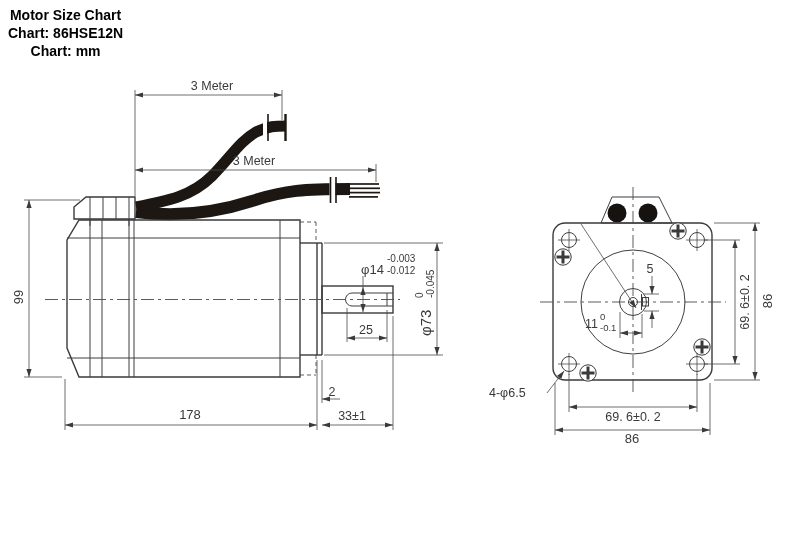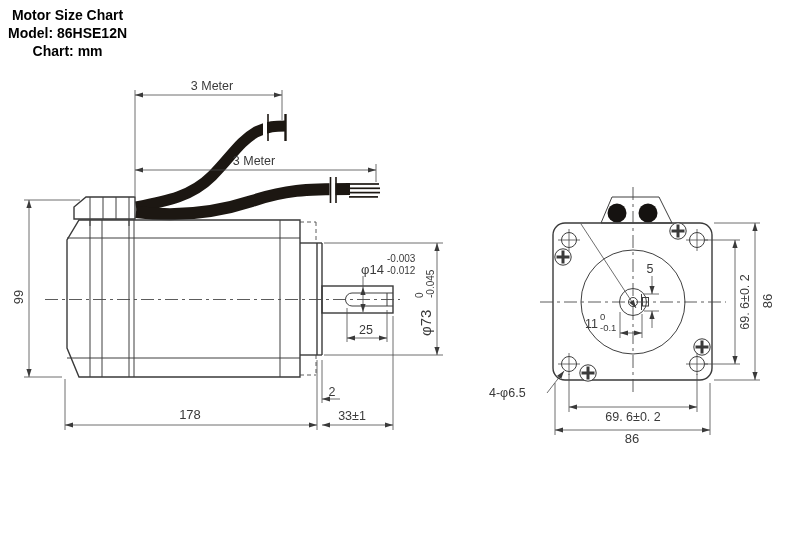--- a/index.html
+++ b/index.html
@@ -20,21 +20,21 @@
   .t13{font-size:13px;}
   .t15{font-size:15px;}
   .t10{font-size:10px;}
   .t9{font-size:9.5px;}
 </style>
 </head>
 <body>
 
 <div class="header">
   <div>Motor Size Chart</div>
-  <div>Model: 86HSE12N</div>
+  <div>Chart: 86HSE12N</div>
   <div>Chart: mm</div>
 </div>
 
 <svg width="798" height="537" viewBox="0 0 798 537">
   <defs>
     <marker id="arr" markerWidth="9" markerHeight="7" refX="8" refY="3.5" orient="auto-start-reverse" markerUnits="userSpaceOnUse">
       <path d="M0,0.9 L8,3.5 L0,6.1 Z" fill="#3a3a3a"></path>
     </marker>
     <marker id="arrE" markerWidth="9" markerHeight="7" refX="8" refY="3.5" orient="auto" markerUnits="userSpaceOnUse">
       <path d="M0,0.9 L8,3.5 L0,6.1 Z" fill="#3a3a3a"></path>

